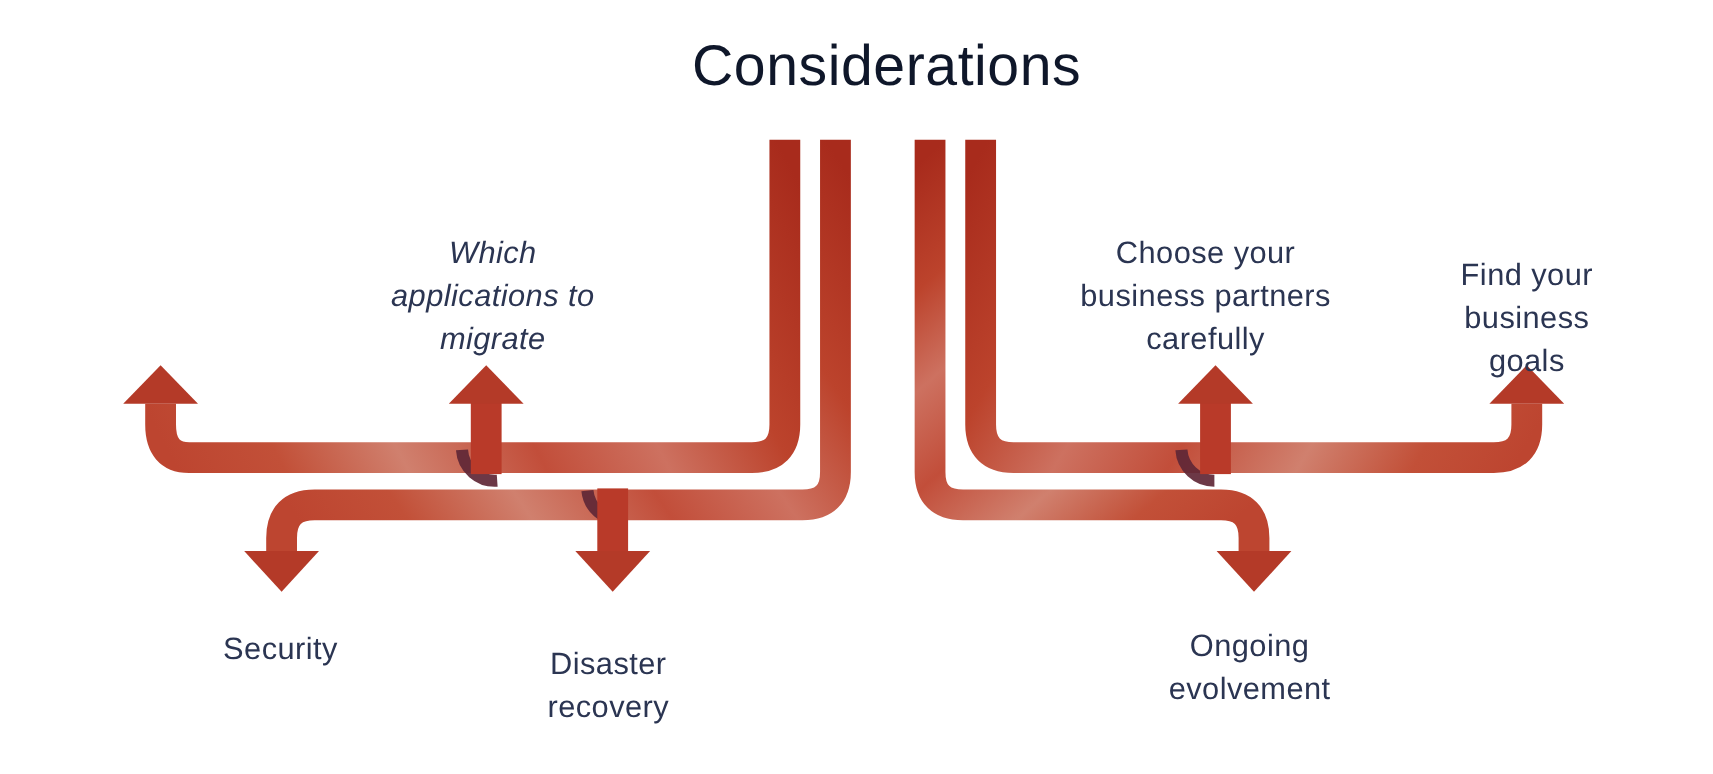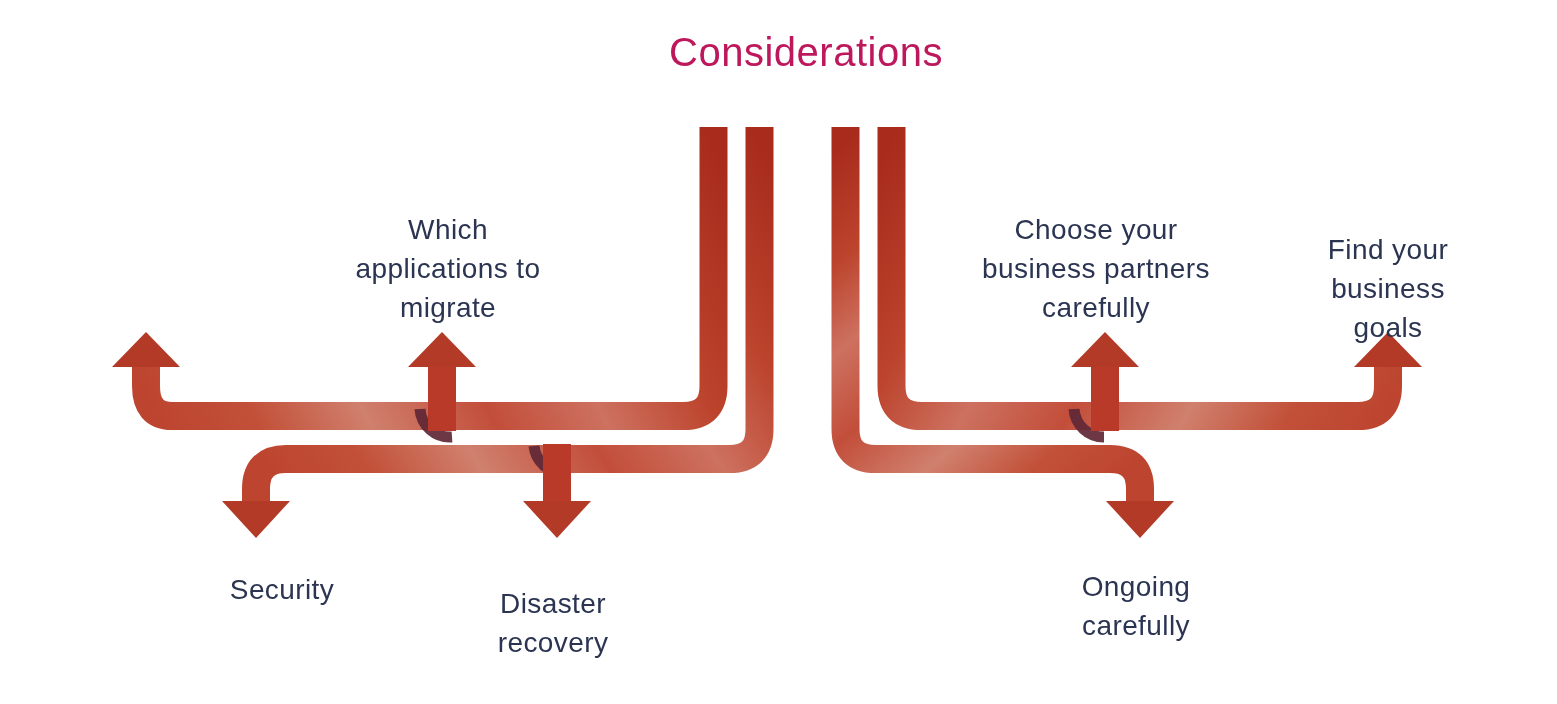--- a/index.html
+++ b/index.html
@@ -2,33 +2,33 @@
 <html><head>
 <meta charset="utf-8">
 <style>
   html,body{margin:0;padding:0;background:#ffffff;}
   .stage{
     position:relative;width:1557px;height:704px;background:#ffffff;
     font-family:"Liberation Sans", sans-serif;overflow:hidden;
   }
   .title{
     position:absolute;top:30px;left:806px;transform:translateX(-50%);
-    font-size:40px;font-weight:400;color:#be185d;letter-spacing:.5px;white-space:nowrap;
+    font-size:52px;font-weight:400;color:#0f172a;letter-spacing:.5px;white-space:nowrap;
   }
   .diagram-svg{position:absolute;left:0;top:0;}
   .lbl{
     position:absolute;transform:translateX(-50%);text-align:center;
     font-size:28px;line-height:39px;color:#2b3552;letter-spacing:.4px;
     white-space:pre-line;
   }
   .lbl-cloud{left:153px;top:229px;}
-  .lbl-which{left:448px;top:210px;}
+  .lbl-which{left:448px;top:210px;font-style:italic;}
   .lbl-choose{left:1096px;top:210px;}
   .lbl-find{left:1388px;top:230px;}
-  .lbl-security{left:255px;top:570px;margin-left:27px;}
+  .lbl-security{left:255px;top:570px;}
   .lbl-disaster{left:553px;top:584px;}
   .lbl-ongoing{left:1136px;top:567px;}
 </style>
 </head>
 <body>
 
 <div class="stage">
 
   <div class="title">Considerations</div>
 
@@ -99,15 +99,15 @@
 migrate</div>
   <div class="lbl lbl-find">Find your
 business goals</div>
   <div class="lbl lbl-choose">Choose your
 business partners
 carefully</div>
   <div class="lbl lbl-security">Security</div>
   <div class="lbl lbl-disaster">Disaster
 recovery</div>
   <div class="lbl lbl-ongoing">Ongoing
-carefully</div>
+evolvement</div>
 
 </div>
 
 </body></html>

